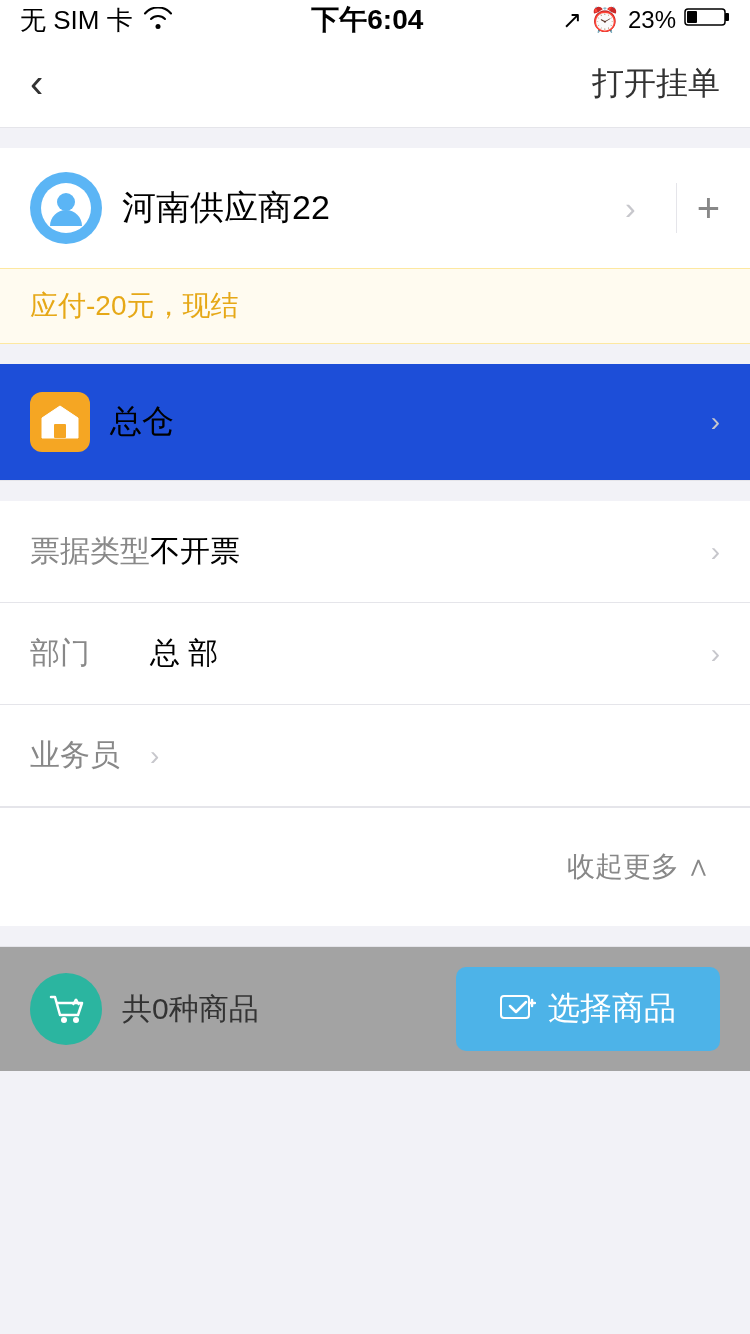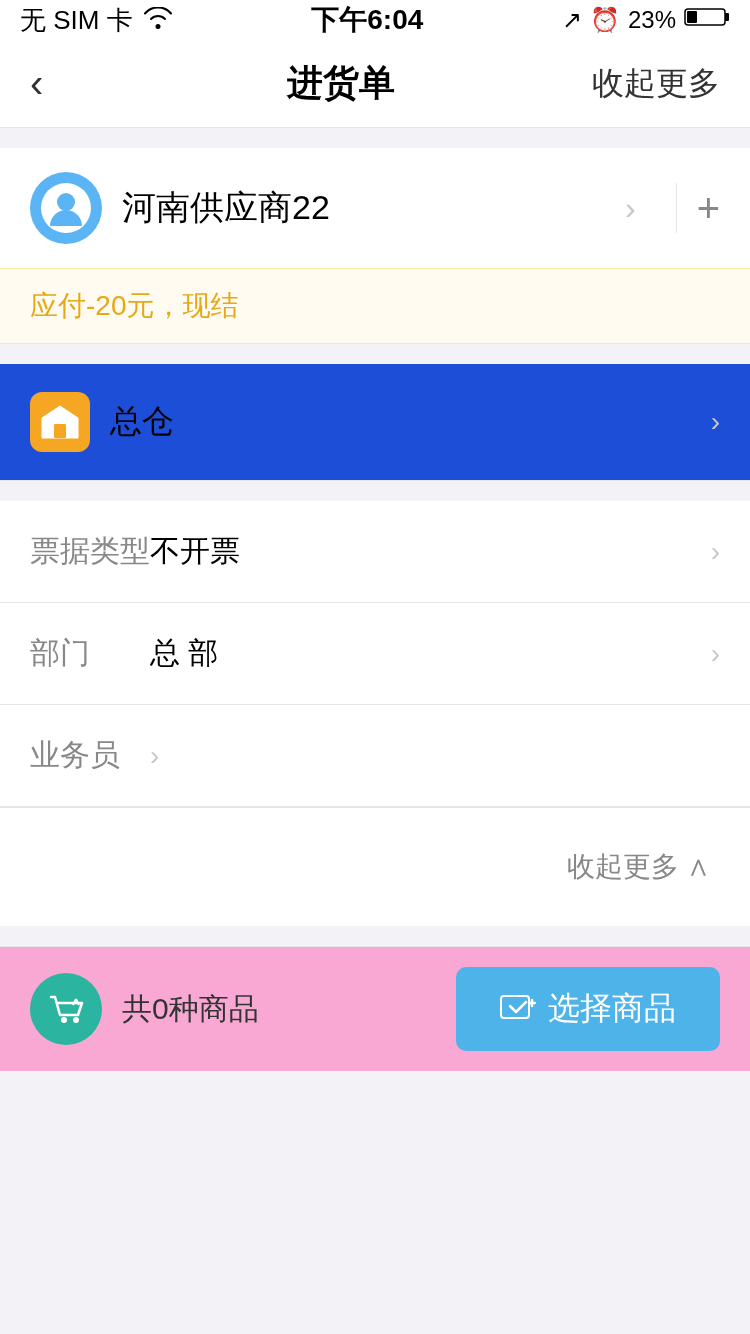--- a/index.html
+++ b/index.html
@@ -192,21 +192,21 @@
       text-align: right;
       padding: 40px;
       font-size: 28px;
       color: #888;
       border-top: 1px solid #e5e5ea;
       cursor: pointer;
     }
 
     
     .bottom-bar {
-      background: #f9a8d4;
+      background: #a3a3a3;
       display: flex;
       align-items: center;
       padding: 20px 30px;
       border-top: 1px solid #e5e5ea;
     }
     .bottom-cart-icon {
       width: 72px;
       height: 72px;
       border-radius: 50%;
       background: #2bb5a0;
@@ -266,22 +266,21 @@
         <rect x="1" y="3" width="40" height="16" rx="3" ry="3" fill="none" stroke="#000" stroke-width="1.5"></rect>
         <rect x="41" y="7" width="4" height="8" rx="1" fill="#000"></rect>
         <rect x="3" y="5" width="10" height="12" rx="1" fill="#000"></rect>
       </svg>
     </span>
   </div>
 </div>
 
 <div class="nav-bar">
   <div class="nav-back">‹</div>
-  <div class="nav-title">进货单</div>
-  <div class="nav-action">收起更多</div>
+  <div class="nav-action">打开挂单</div>
 </div>
 
 <div class="section-gap"></div>
 
 <div class="card-section">
   <div class="supplier-row">
     <div class="supplier-avatar">
       <div class="supplier-avatar-inner">
         <svg width="40" height="40" viewBox="0 0 40 40">
           <circle cx="20" cy="14" r="9" fill="#5bb5f5"></circle>

